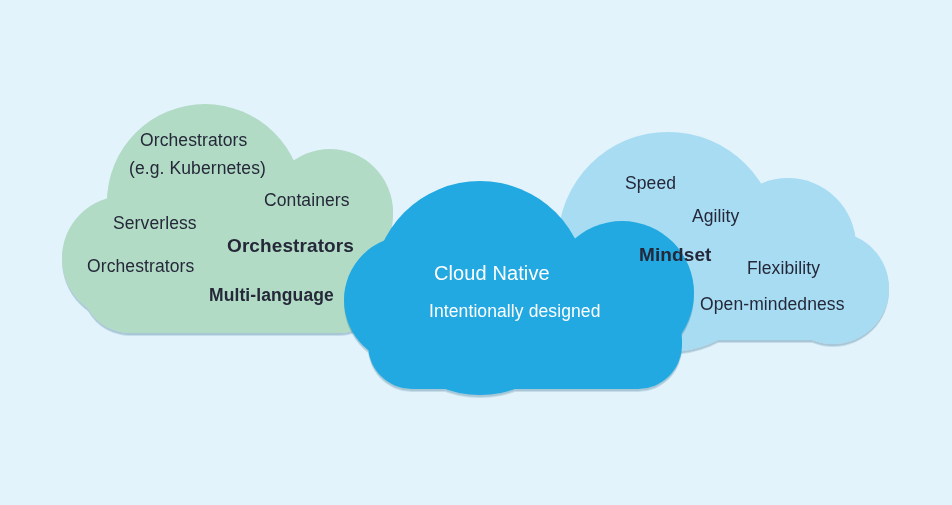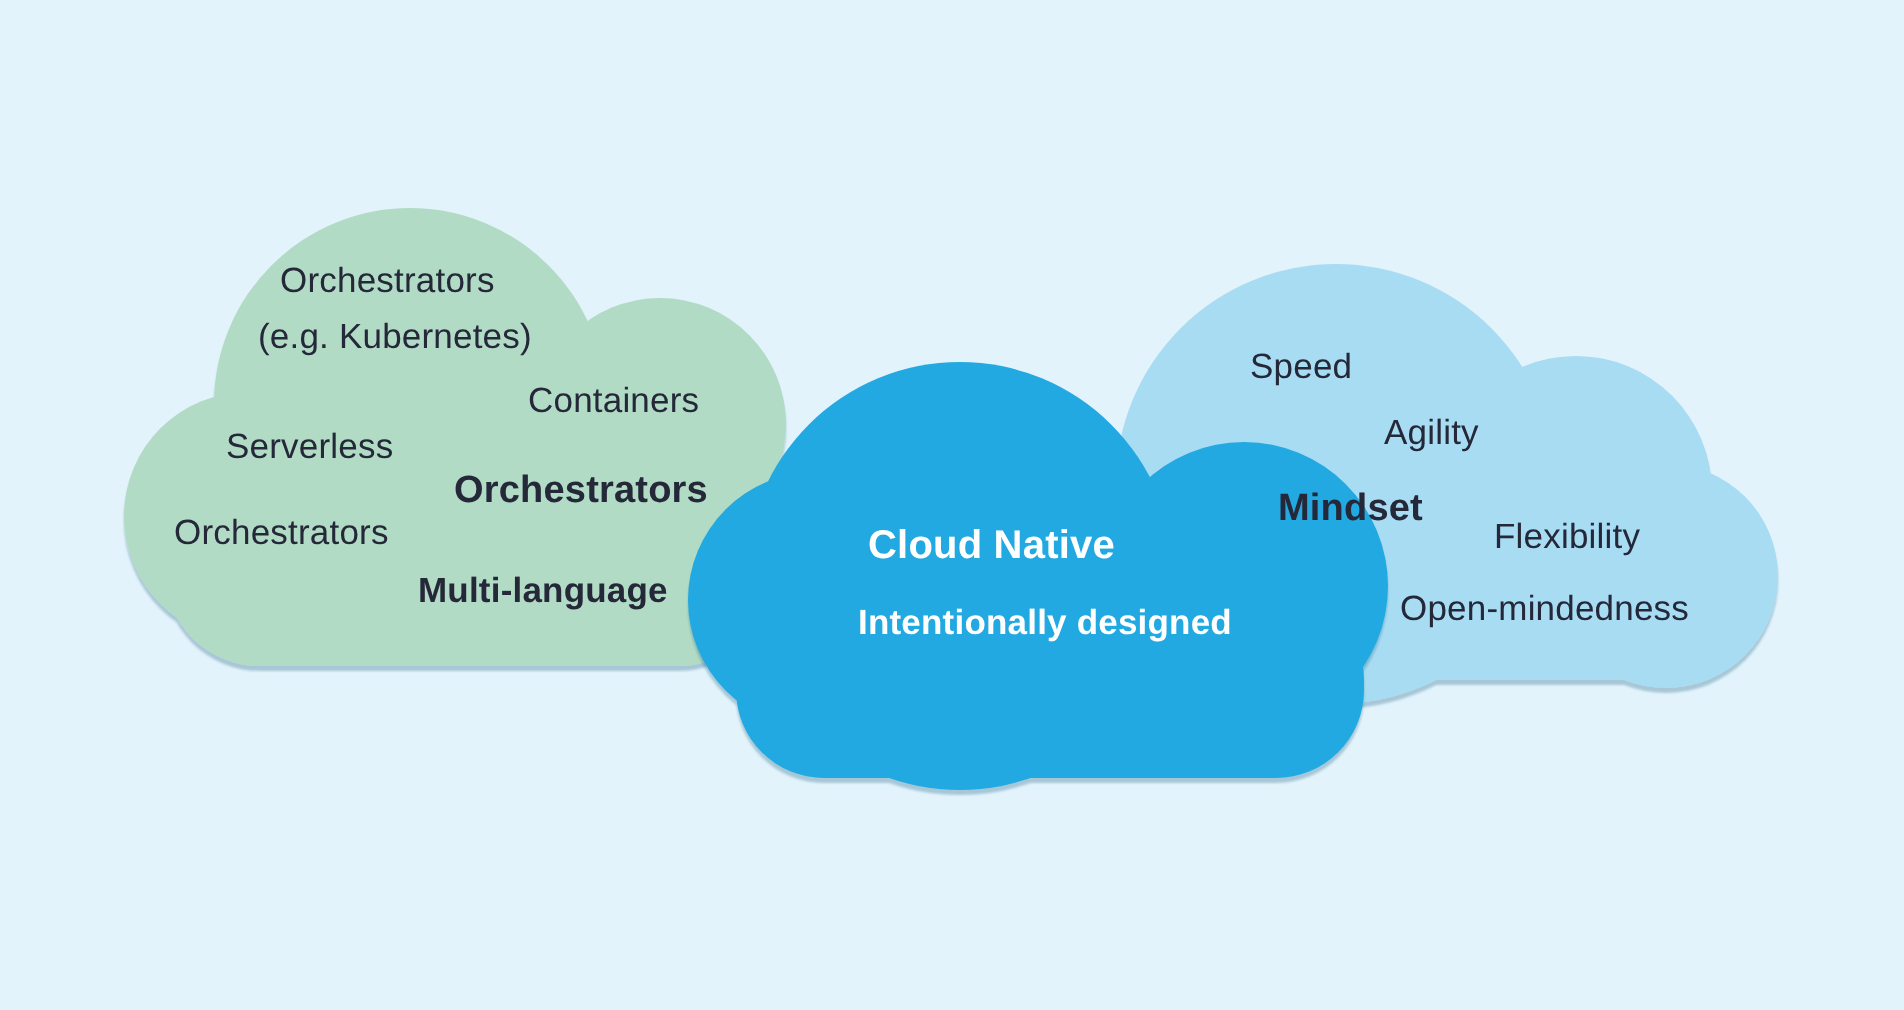--- a/index.html
+++ b/index.html
@@ -25,23 +25,23 @@
     line-height: 22px;
     color: #242838;
     white-space: nowrap;
     letter-spacing: 0.1px;
   }
   .label.bold {
     font-weight: bold;
     font-size: 19px;
     line-height: 24px;
   }
-  .label.light { color: #ffffff; font-weight: bold; }
+  .label.light { color: #ffffff; }
   .label.title-main {
-    font-weight: bold;
+    font-weight: normal;
     font-size: 20px;
     line-height: 25px;
     color: #ffffff;
   }
 </style>
 </head>
 <body>
 
 <div class="stage">
 

